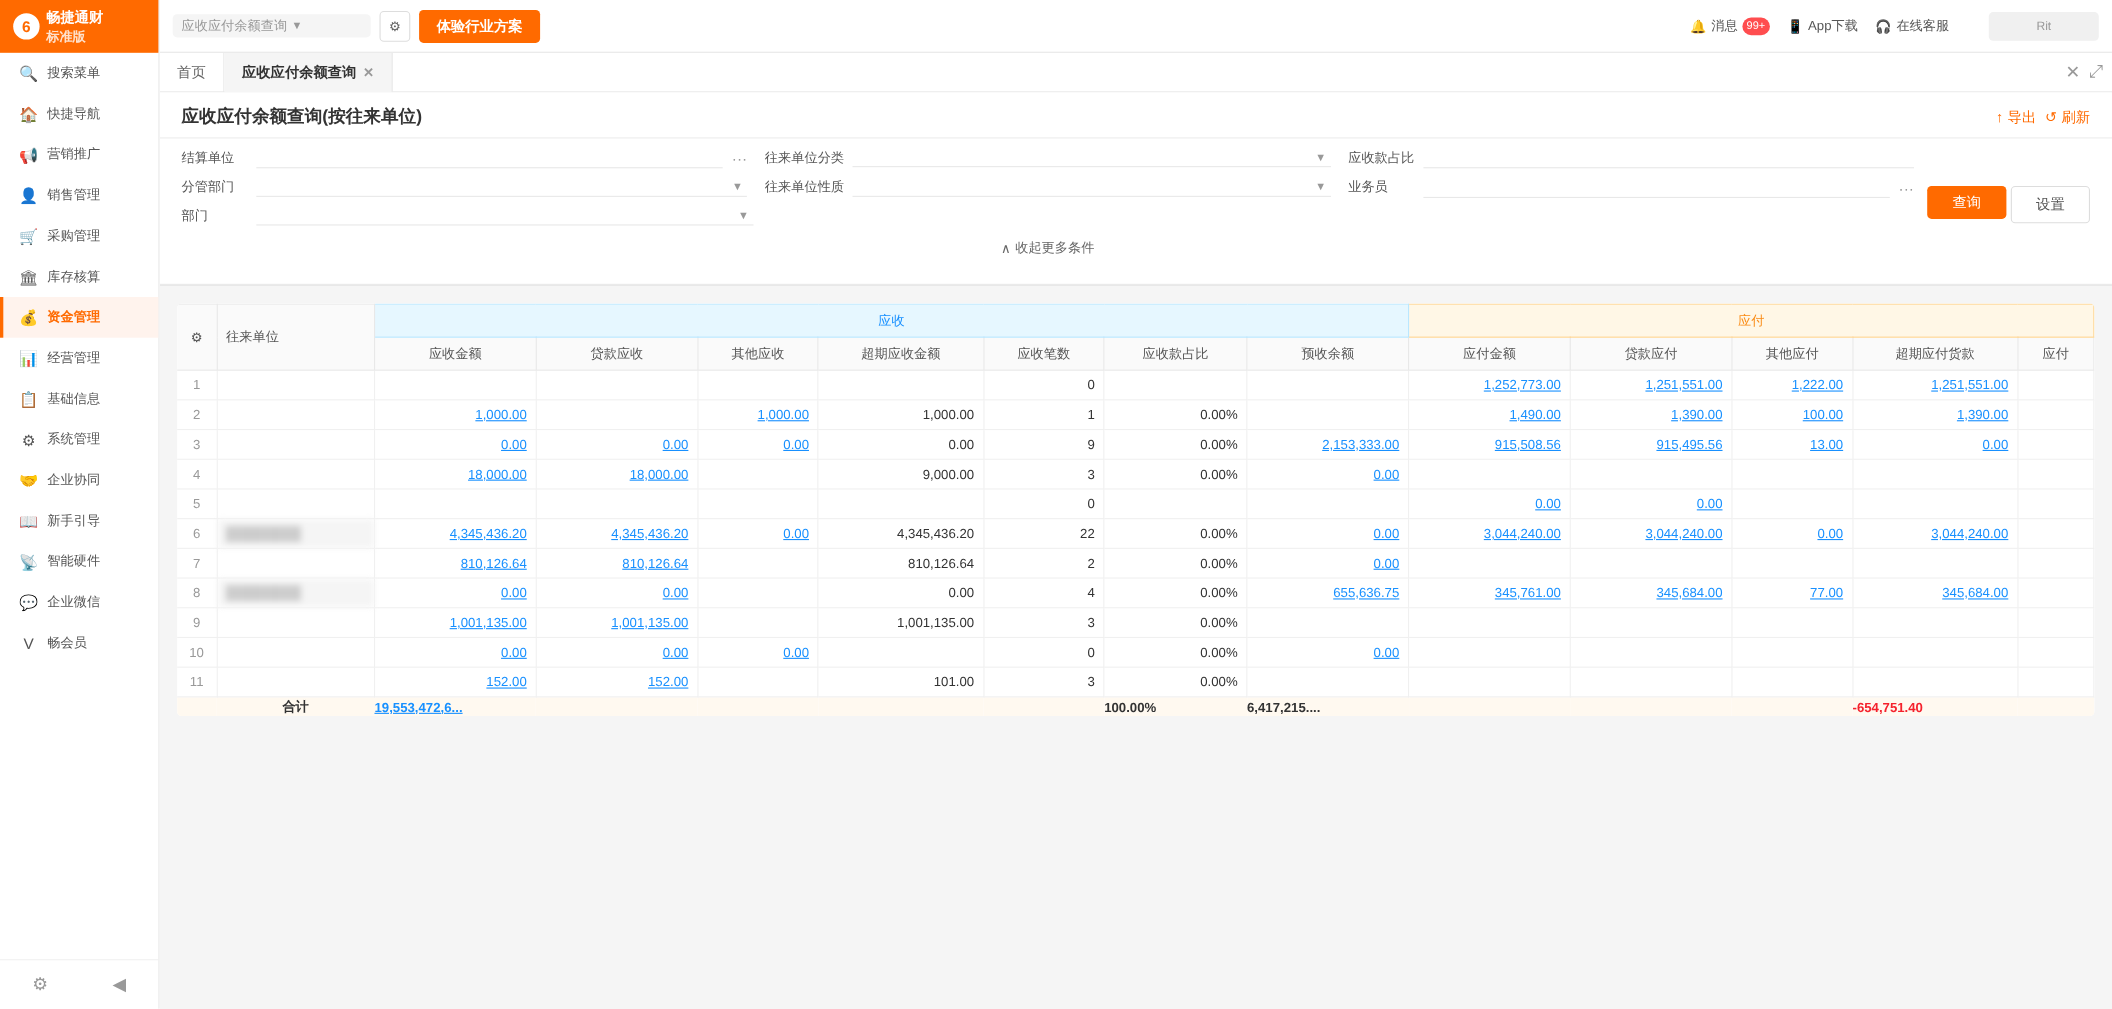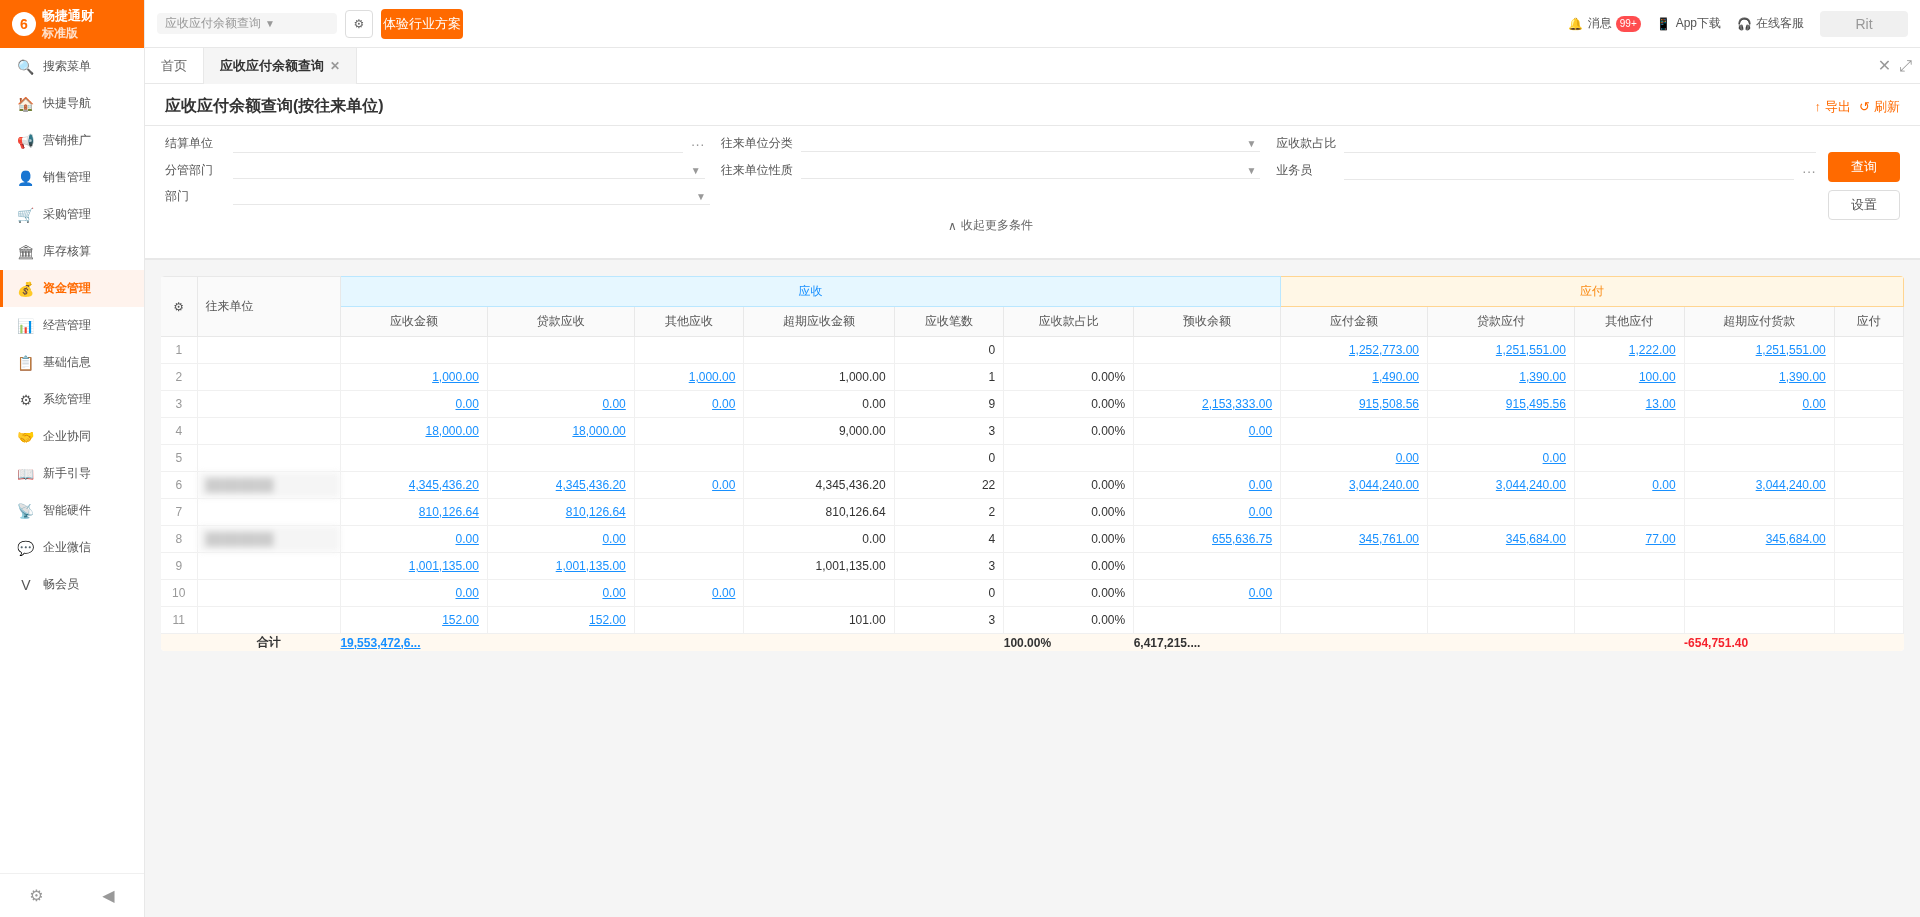--- a/index.html
+++ b/index.html
@@ -15,25 +15,25 @@
       border-bottom: 1px solid #e8e8e8;
       position: fixed;
       top: 0; left: 145px; right: 0;
       z-index: 100;
     }
     .top-bar-left { display: flex; align-items: center; gap: 8px; flex: 1; }
     .breadcrumb-area { display: flex; align-items: center; background: #f5f5f5; border-radius: 4px; padding: 2px 8px; min-width: 180px; }
     .breadcrumb-text { color: #999; font-size: 12px; }
     .chevron-down { font-size: 10px; color: #999; margin-left: 4px; }
     .gear-btn { width: 28px; height: 28px; border: 1px solid #ddd; border-radius: 4px; display: flex; align-items: center; justify-content: center; cursor: pointer; color: #666; }
-    .promo-btn { background: #ff6a00; color: #fff; border: none; border-radius: 4px; padding: 6px 2px; cursor: pointer; font-size: 13px; font-weight: normal; }
+    .promo-btn { background: #ff6a00; color: #fff; border: none; border-radius: 4px; padding: 6px 16px; cursor: pointer; font-size: 13px; font-weight: bold; }
     .top-bar-right { display: flex; align-items: center; gap: 16px; }
     .top-bar-icon { display: flex; align-items: center; gap: 4px; cursor: pointer; color: #555; font-size: 12px; }
     .badge { background: #ff4d4f; color: #fff; font-size: 10px; border-radius: 10px; padding: 0 4px; min-width: 16px; height: 16px; display: inline-flex; align-items: center; justify-content: center; }
-    .user-avatar { width: 88px; height: 26px; background: #f0f0f0; border-radius: 4px; display: flex; align-items: center; justify-content: center; color: #999; font-size: 14px; }
+    .user-avatar { width: 100px; height: 26px; background: #f0f0f0; border-radius: 4px; display: flex; align-items: center; justify-content: center; color: #999; font-size: 11px; margin-left: 20px; }
 
     
     .sidebar {
       position: fixed;
       top: 0; left: 0; bottom: 0;
       width: 145px;
       background: #fff;
       border-right: 1px solid #e8e8e8;
       display: flex;
       flex-direction: column;
@@ -213,21 +213,21 @@
     .query-btn {
       background: #ff6a00; color: #fff; border: none;
       border-radius: 4px; padding: 6px 20px; cursor: pointer;
       font-size: 13px; display: block; margin-bottom: 4px; width: 72px;
     }
     .settings-btn {
       background: #fff; color: #555; border: 1px solid #ddd;
       border-radius: 4px; padding: 5px 12px; cursor: pointer;
       font-size: 13px; width: 72px;
     }
-    .query-settings { display: flex; flex-direction: column; gap: 4px; }
+    .query-settings { display: flex; flex-direction: row; gap: 4px; }
 
     
     .table-container {
       background: #fff;
       margin: 8px;
       border-radius: 4px;
       overflow: auto;
       flex: 1;
     }
     table {

